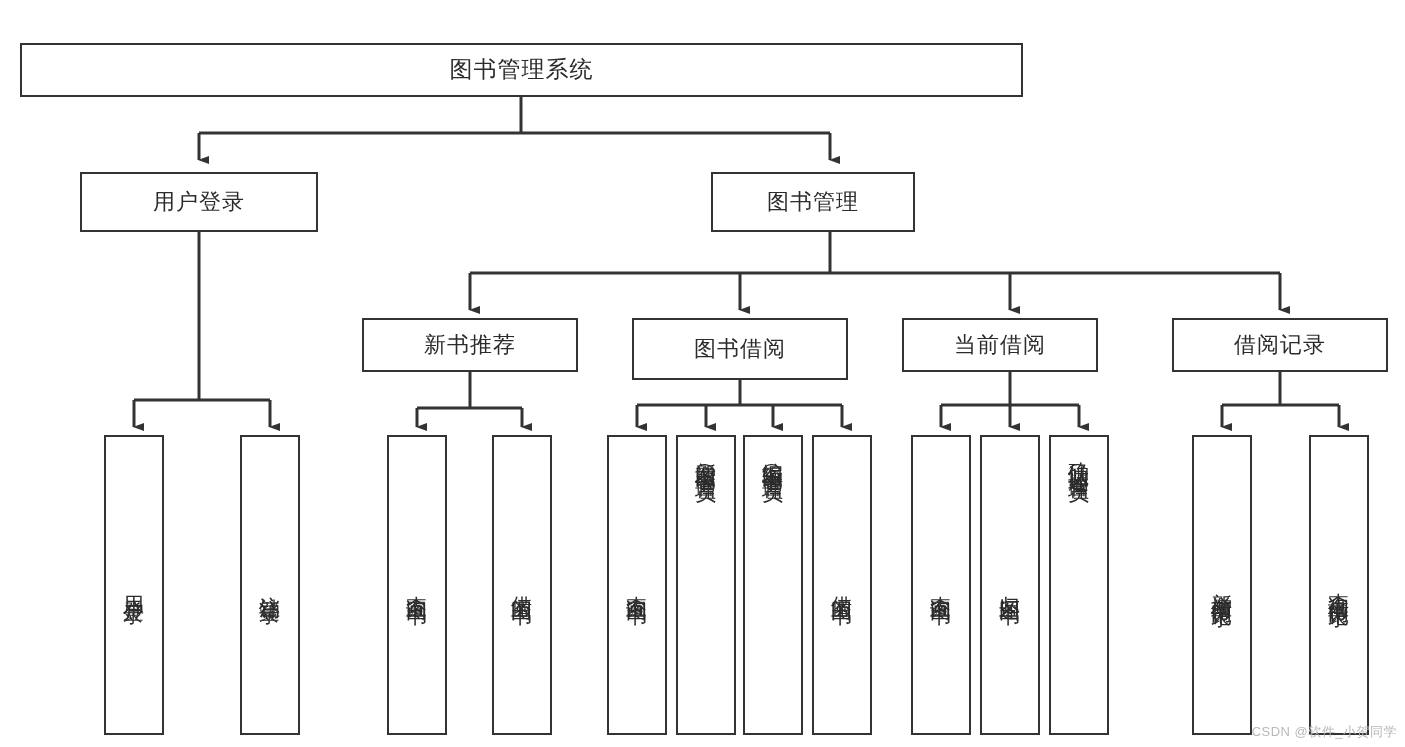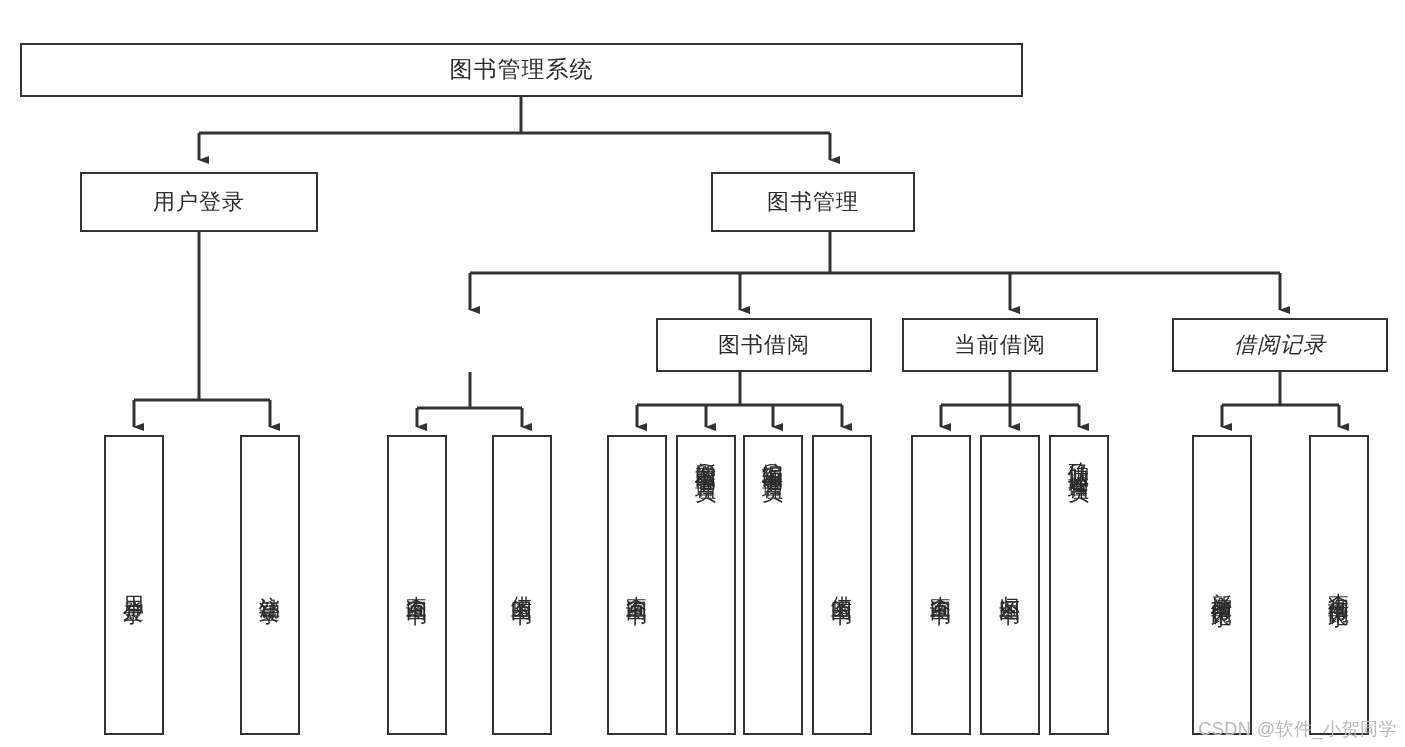--- a/index.html
+++ b/index.html
@@ -66,21 +66,21 @@
     align-items: center;
   }
   .node.vert.top-text {
     align-items: flex-start;
     padding-top: 8px;
   }
   #watermark {
     position: absolute;
     right: 8px;
     bottom: 6px;
-    font-size: 18px;
+    font-size: 13px;
     color: #b9b9b9;
     white-space: nowrap;
     letter-spacing: 0.5px;
   }
 </style>
 </head>
 <body>
 
 <div id="canvas">
 
@@ -139,30 +139,33 @@
   </div>
 
   <div class="node horiz" style="left:80px; top:172px; width:238px; height:60px;">
     <span class="node-label">用户登录</span>
   </div>
 
   <div class="node horiz" style="left:711px; top:172px; width:204px; height:60px;">
     <span class="node-label">图书管理</span>
   </div>
 
-
-  <div class="node horiz" style="left:632px; top:318px; width:216px; height:54px;margin-left:24px;">
+  <div class="node horiz" style="left:362px; top:318px; width:216px; height:54px;">
+    <span class="node-label">新书推荐</span>
+  </div>
+
+  <div class="node horiz" style="left:632px; top:318px; width:216px; height:62px;">
     <span class="node-label">图书借阅</span>
   </div>
 
   <div class="node horiz" style="left:902px; top:318px; width:196px; height:54px;">
     <span class="node-label">当前借阅</span>
   </div>
 
-  <div class="node horiz" style="left:1172px; top:318px; width:216px; height:54px;font-style:italic;">
+  <div class="node horiz" style="left:1172px; top:318px; width:216px; height:54px;">
     <span class="node-label">借阅记录</span>
   </div>
 
   <div class="node vert center-text" style="left:104px; top:435px; width:60px; height:300px;">
     <span class="node-label">用户登录</span>
   </div>
 
   <div class="node vert center-text" style="left:240px; top:435px; width:60px; height:300px;">
     <span class="node-label">注销登录</span>
   </div>

